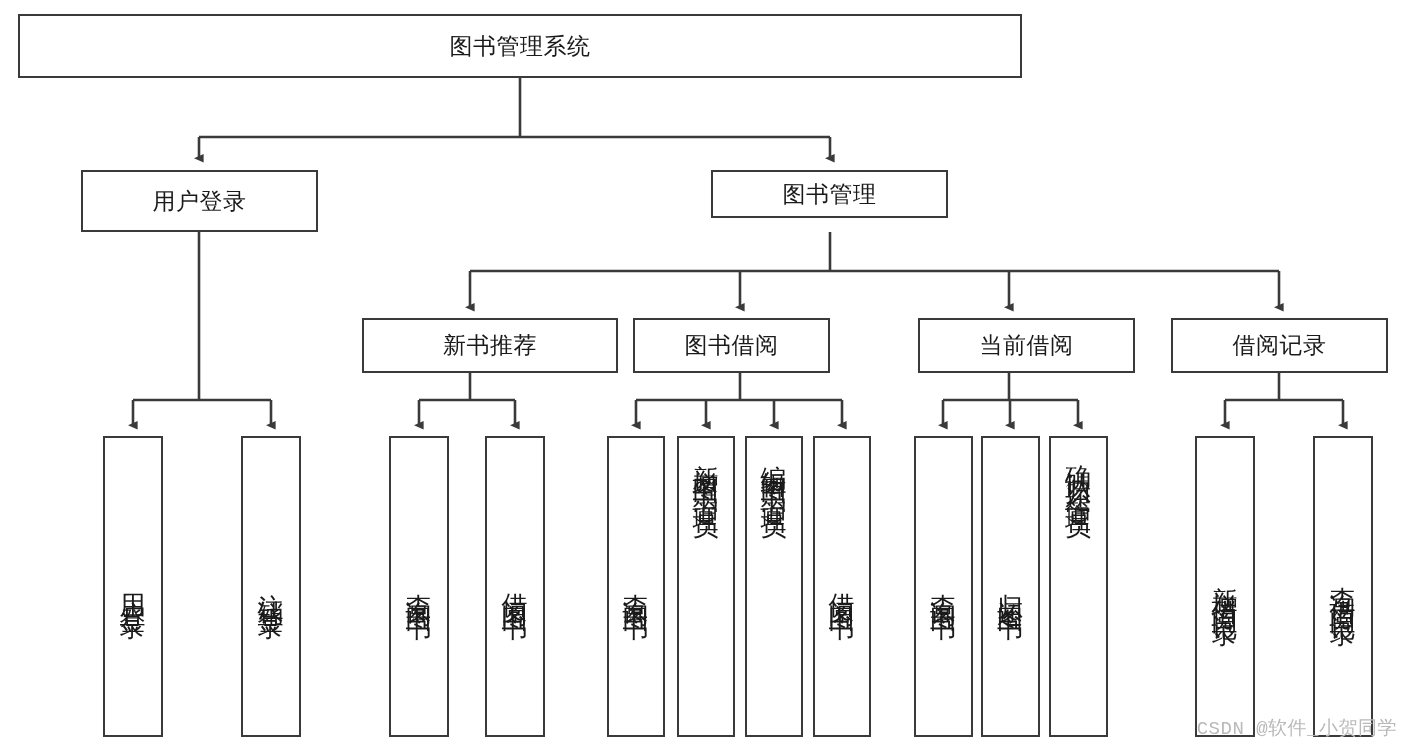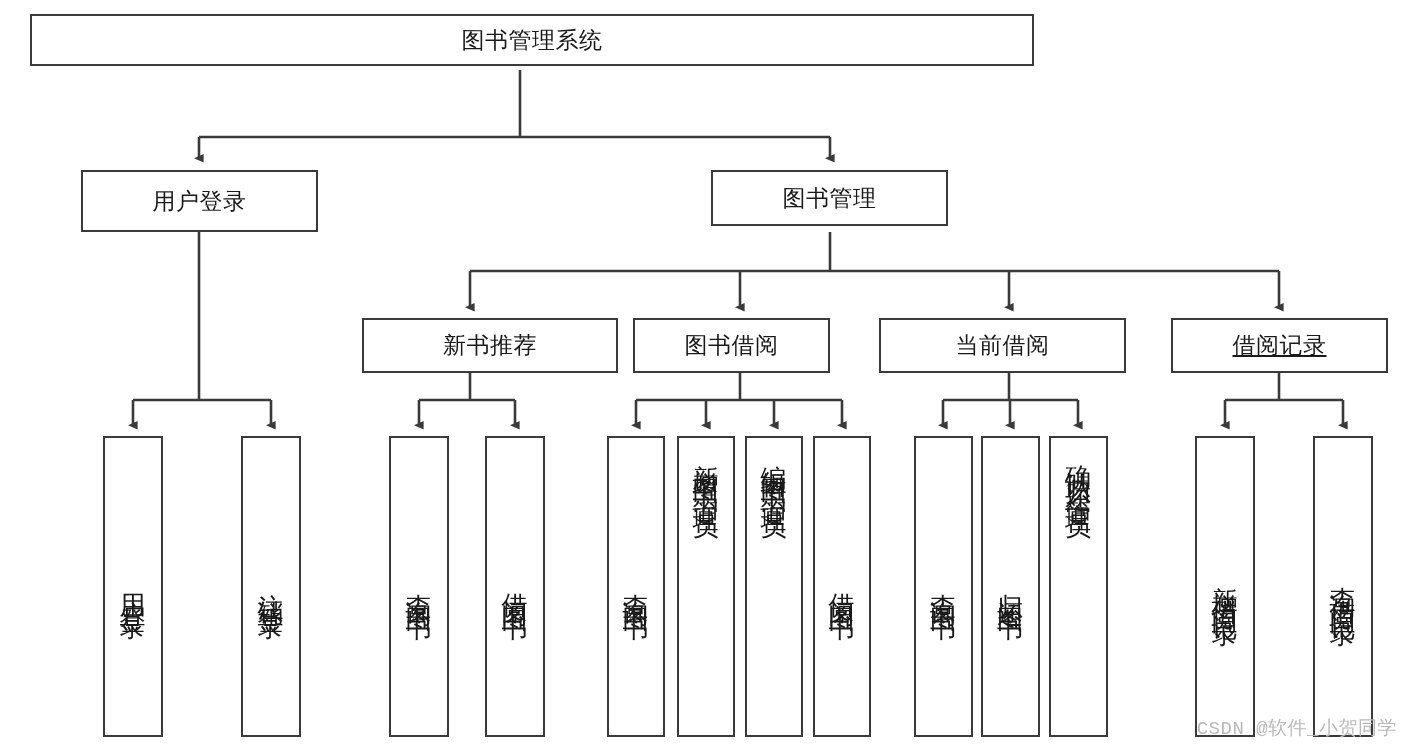--- a/index.html
+++ b/index.html
@@ -128,41 +128,41 @@
       <path d="M1010,400 L1010,425" marker-end="url(#arrow)"></path>
       <path d="M1078,400 L1078,425" marker-end="url(#arrow)"></path>
 
       <path d="M1279,373 L1279,400"></path>
       <path d="M1225,400 L1343,400"></path>
       <path d="M1225,400 L1225,425" marker-end="url(#arrow)"></path>
       <path d="M1343,400 L1343,425" marker-end="url(#arrow)"></path>
     </g>
   </svg>
 
-  <div class="node horiz root" style="left:30px; top:14px; width:1004px; height:52px;">
+  <div class="node horiz root" style="left:18px; top:14px; width:1004px; height:64px;">
     <span class="node-label">图书管理系统</span>
   </div>
 
   <div class="node horiz" style="left:81px; top:170px; width:237px; height:62px;">
     <span class="node-label">用户登录</span>
   </div>
-  <div class="node horiz" style="left:711px; top:170px; width:237px; height:56px;">
+  <div class="node horiz" style="left:711px; top:170px; width:237px; height:48px;">
     <span class="node-label">图书管理</span>
   </div>
 
   <div class="node horiz" style="left:362px; top:318px; width:256px; height:55px;">
     <span class="node-label">新书推荐</span>
   </div>
   <div class="node horiz" style="left:633px; top:318px; width:197px; height:55px;">
     <span class="node-label">图书借阅</span>
   </div>
-  <div class="node horiz" style="left:879px; top:318px; width:247px; height:55px;">
+  <div class="node horiz" style="left:918px; top:318px; width:217px; height:55px;">
     <span class="node-label">当前借阅</span>
   </div>
-  <div class="node horiz" style="left:1171px; top:318px; width:217px; height:55px;text-decoration:underline;">
+  <div class="node horiz" style="left:1171px; top:318px; width:217px; height:55px;">
     <span class="node-label">借阅记录</span>
   </div>
 
   <div class="node vert" style="left:103px; top:436px; width:60px; height:301px;">
     <span class="node-label">用户登录</span>
   </div>
   <div class="node vert" style="left:241px; top:436px; width:60px; height:301px;">
     <span class="node-label">注销登录</span>
   </div>
 

